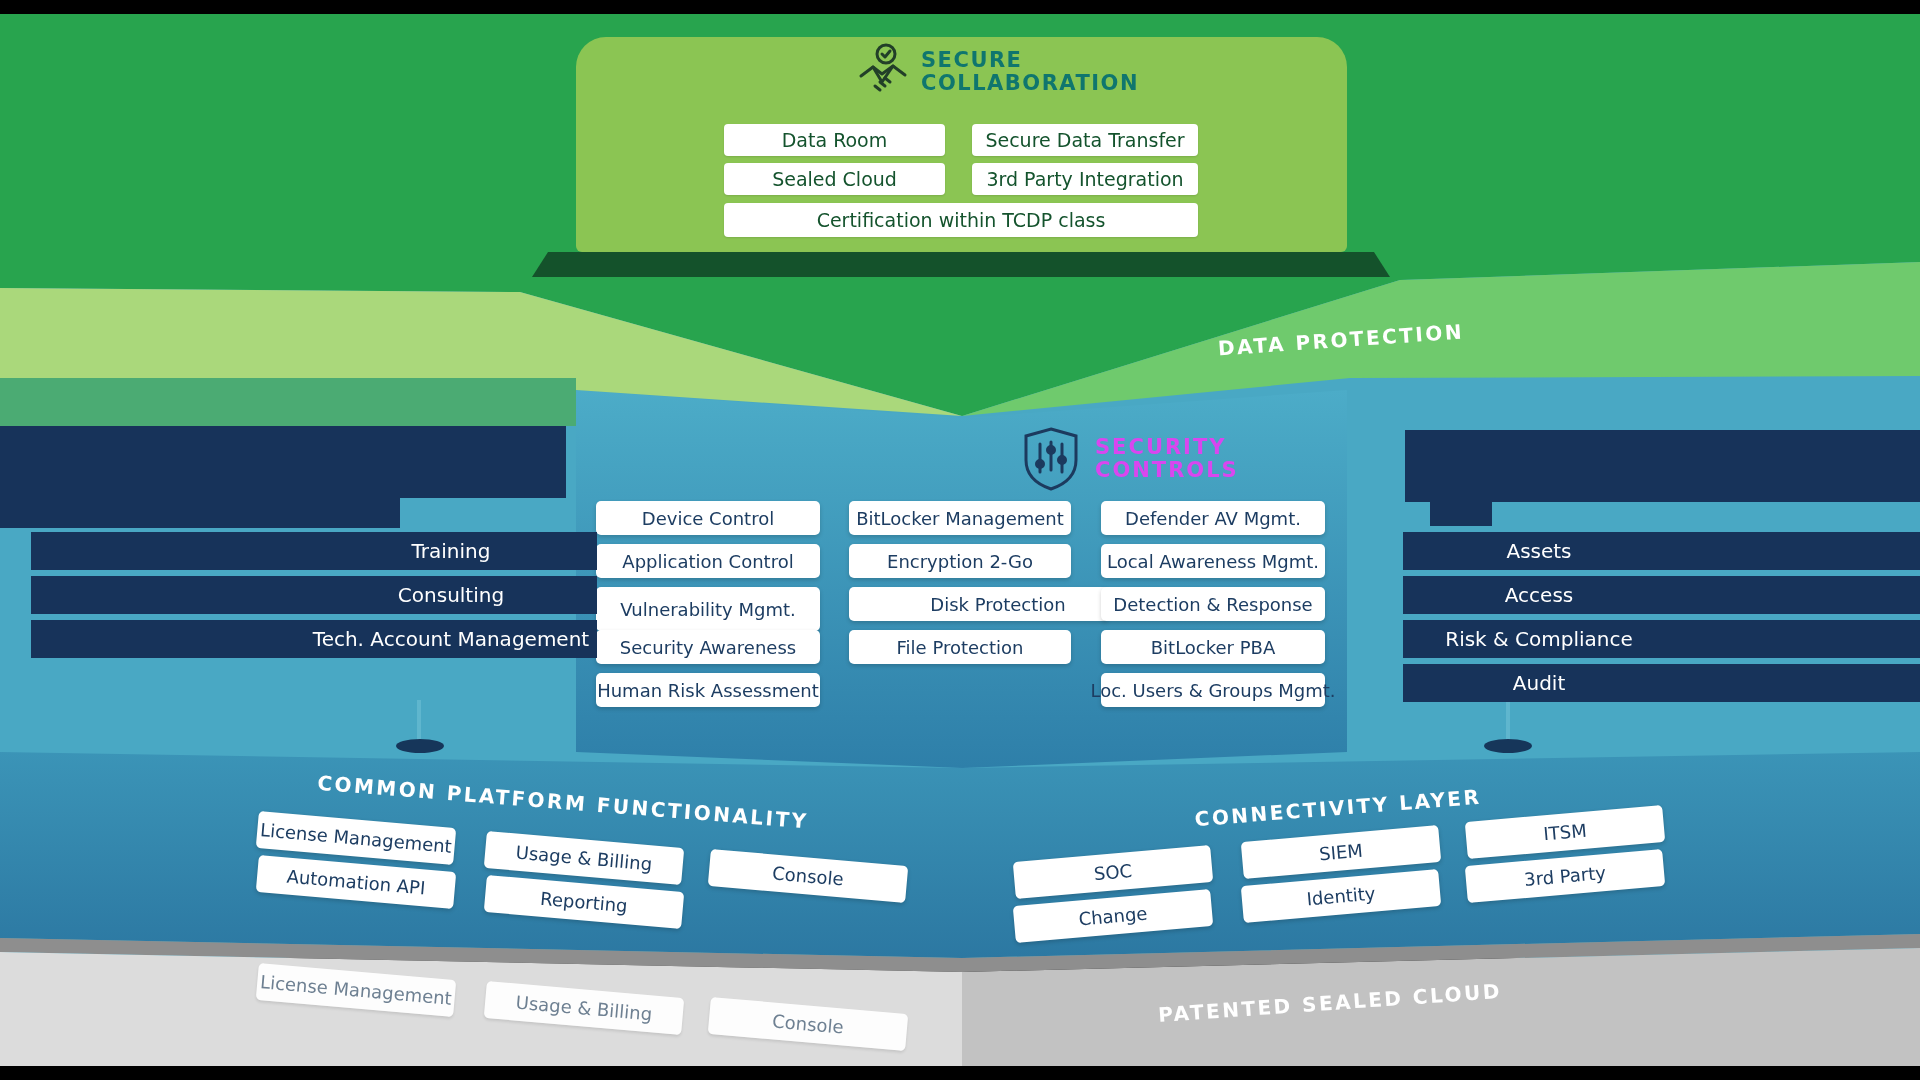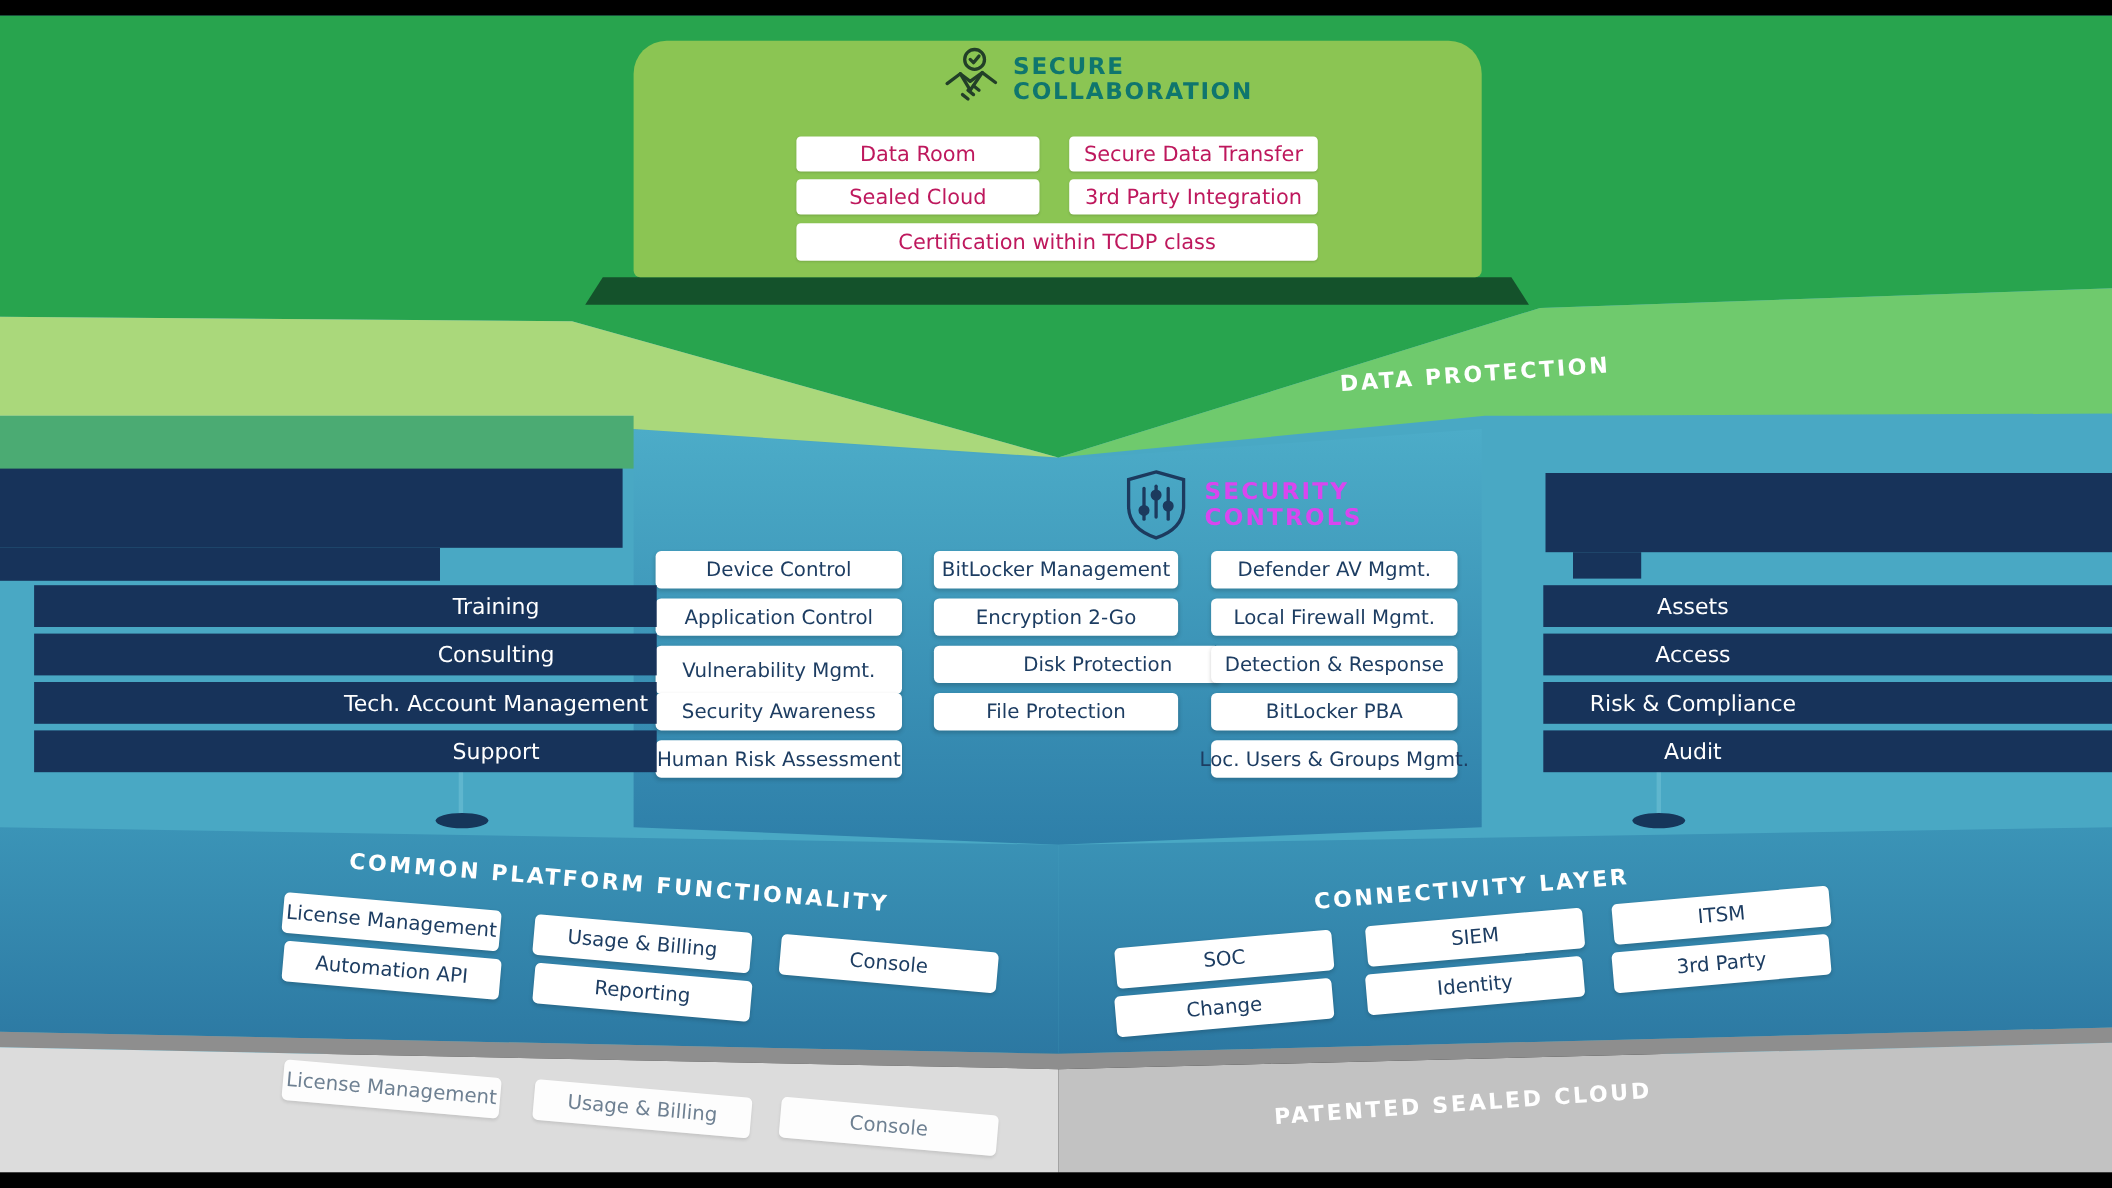--- a/index.html
+++ b/index.html
@@ -2,21 +2,21 @@
 <html><head>
 <meta charset="utf-8">
 <style>
   html,body{margin:0;padding:0;background:#000;}
   .stage{position:relative;width:1920px;height:1080px;background:#000;overflow:hidden;
          font-family:"DejaVu Sans","Liberation Sans",sans-serif;}
   .stage svg.bg{position:absolute;left:0;top:0;}
   .wbtn{position:absolute;background:#fff;border-radius:5px;display:flex;align-items:center;
         justify-content:center;color:#1D3D62;font-size:18px;box-shadow:0 2px 4px rgba(0,0,0,.18);
         white-space:nowrap;}
-  .gbtn{color:#be185d;font-size:19px;border-radius:4px;box-shadow:0 1px 2px rgba(0,0,0,.12);}
+  .gbtn{color:#14532d;font-size:19px;border-radius:4px;box-shadow:0 1px 2px rgba(0,0,0,.12);}
   .rot{transform:translate(-50%,-50%) rotate(5deg);width:198px;height:37px;}
   .rotn{transform:translate(-50%,-50%) rotate(-5deg);width:198px;height:37px;}
   .ghost{background:rgba(255,255,255,.93);color:#6E8092;box-shadow:0 2px 3px rgba(0,0,0,.10);}
   .bar{position:absolute;height:38px;background:#17335A;color:#fff;font-size:20px;margin-left:31px;}
   .bar span{position:absolute;top:50%;transform:translate(-50%,-50%);white-space:nowrap;}
   .bandlabel{position:absolute;color:#fff;font-weight:bold;font-size:20px;letter-spacing:2.5px;
              white-space:nowrap;}
   .hgroup{position:absolute;display:flex;align-items:center;}
   .htext{font-weight:bold;font-size:21px;line-height:23px;letter-spacing:1.5px;}
   .monitor{position:absolute;left:576px;top:37px;width:771px;height:215px;background:#8BC553;
@@ -117,36 +117,33 @@
   <div class="wbtn" style="left:596px;top:587px;width:224px;height:44px;">Vulnerability Mgmt.</div>
   <div class="wbtn" style="left:596px;top:630px;width:224px;height:34px;">Security Awareness</div>
   <div class="wbtn" style="left:596px;top:673px;width:224px;height:34px;">Human Risk Assessment</div>
 
   <div class="wbtn" style="left:849px;top:501px;width:222px;height:34px;">BitLocker Management</div>
   <div class="wbtn" style="left:849px;top:544px;width:222px;height:34px;">Encryption 2-Go</div>
   <div class="wbtn" style="left:849px;top:587px;width:222px;height:34px;padding-left:38px;">Disk Protection</div>
   <div class="wbtn" style="left:849px;top:630px;width:222px;height:34px;">File Protection</div>
 
   <div class="wbtn" style="left:1101px;top:501px;width:224px;height:34px;">Defender AV Mgmt.</div>
-  <div class="wbtn" style="left:1101px;top:544px;width:224px;height:34px;">Local Firewall Mgmt.</div>
+  <div class="wbtn" style="left:1101px;top:544px;width:224px;height:34px;">Local Awareness Mgmt.</div>
   <div class="wbtn" style="left:1101px;top:587px;width:224px;height:34px;">Detection &amp; Response</div>
   <div class="wbtn" style="left:1101px;top:630px;width:224px;height:34px;">BitLocker PBA</div>
   <div class="wbtn" style="left:1101px;top:673px;width:224px;height:34px;text-align:right;">Loc. Users &amp; Groups Mgmt.</div>
 
   <div class="bar" style="left:0;top:532px;width:566px;">
     <span style="left:420px;">Training</span>
     </div>
   <div class="bar" style="left:0;top:576px;width:566px;">
     <span style="left:420px;">Consulting</span>
     </div>
   <div class="bar" style="left:0;top:620px;width:566px;">
     <span style="left:420px;">Tech. Account Management</span>
-    </div>
-  <div class="bar" style="left:0;top:664px;width:566px;">
-    <span style="left:420px;">Support</span>
     </div>
 
   <div class="bar" style="left:1372px;top:532px;width:548px;">
     <span style="left:136px;">Assets</span>
     </div>
   <div class="bar" style="left:1372px;top:576px;width:548px;">
     <span style="left:136px;">Access</span>
     </div>
   <div class="bar" style="left:1372px;top:620px;width:548px;">
     <span style="left:136px;">Risk &amp; Compliance</span>

